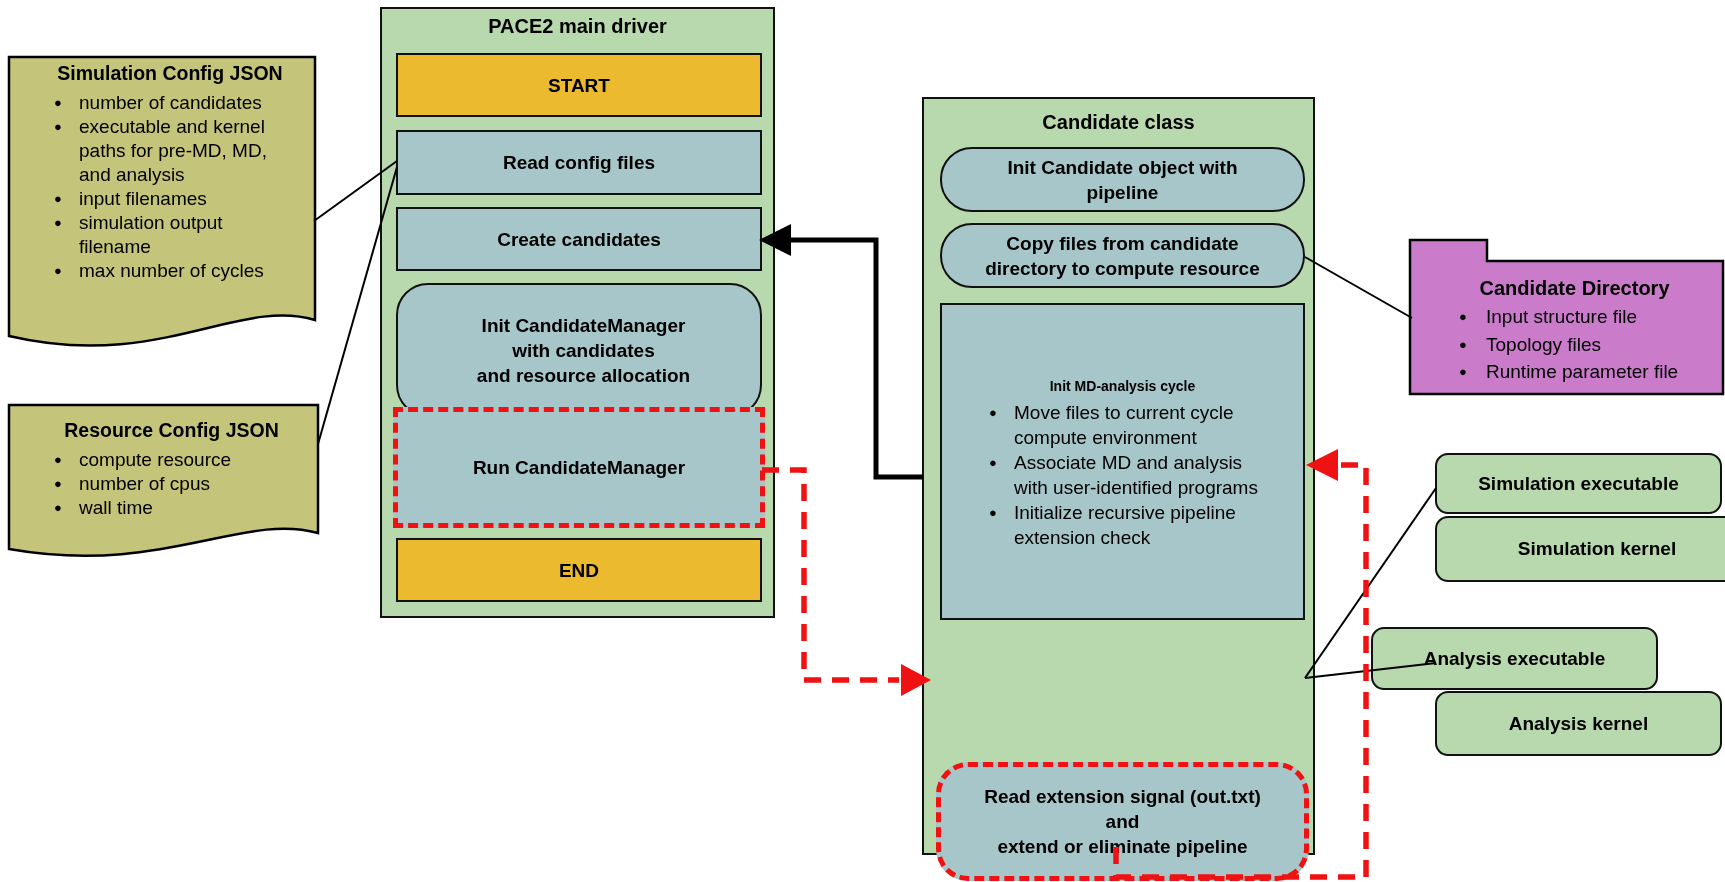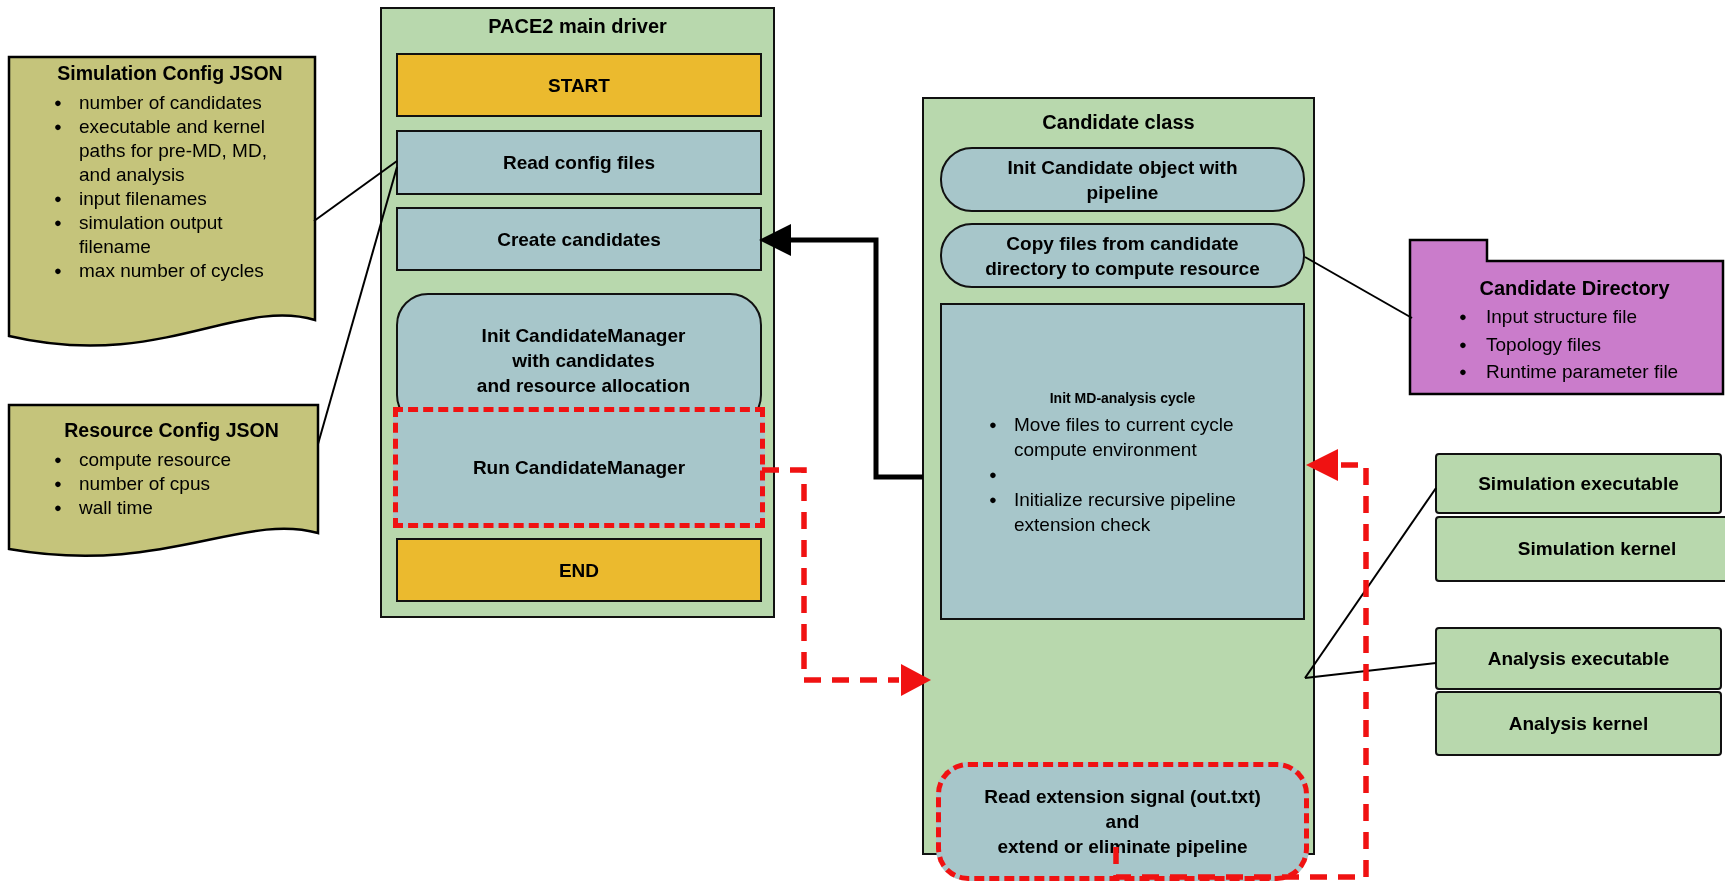--- a/index.html
+++ b/index.html
@@ -15,21 +15,21 @@
        text-align:center;font-weight:700;font-size:19px;line-height:25px;z-index:2;}
   .solid{border:2px solid #111;}
   .process{background:var(--process-fill);}
   .terminal{background:var(--terminal-fill);}
   .dashed{border:5px dashed var(--dashed-accent);background:var(--process-fill);}
   .container{position:absolute;box-sizing:border-box;background:var(--container-fill);
              border:2.5px solid #111;z-index:1;}
   .ctitle{position:absolute;z-index:2;text-align:center;font-weight:700;font-size:20px;}
   .pre{white-space:pre-line;border-radius:32px;}
   .rounded{position:absolute;box-sizing:border-box;background:var(--resource-fill);border:2px solid #111;
-           border-radius:4px;display:flex;align-items:center;justify-content:center;
+           border-radius:13px;display:flex;align-items:center;justify-content:center;
            font-weight:700;font-size:19px;z-index:2;}
   .notetext{position:absolute;z-index:2;}
   .ntitle{text-align:center;font-weight:700;font-size:19.5px;margin-bottom:6px;margin-left:16px;}
   .brow{display:flex;align-items:flex-start;font-size:19px;line-height:24px;}
   .brow .dot{flex:0 0 42px;text-align:center;font-size:13px;line-height:24px;}
   .brow .bt{display:block;}
   .cycle{flex-direction:column;font-weight:400;}
   .cycle .cy-title{font-weight:700;font-size:14px;margin-bottom:1px;}
   .cycle .brow{width:100%;box-sizing:border-box;padding-left:30px;text-align:left;line-height:25px;}
   .cycle .brow .dot{flex:0 0 42px;line-height:25px;}
@@ -91,21 +91,21 @@
         </div>
     </div>
   </div>
 
   <div class="container" style="left:380px;top:7px;width:395px;height:611px;"></div>
   <div class="ctitle" style="left:380px;top:15px;width:395px;">PACE2 main driver</div>
 
   <div class="box solid terminal" style="left:396px;top:53px;width:366px;height:64px;">START</div>
   <div class="box solid process" style="left:396px;top:130px;width:366px;height:65px;">Read config files</div>
   <div class="box solid process" style="left:396px;top:207px;width:366px;height:64px;">Create candidates</div>
-  <div class="box solid process pre" style="left:396px;top:293px;width:366px;height:134px;padding-left:9px;">Init CandidateManager
+  <div class="box solid process pre" style="left:396px;top:283px;width:366px;height:134px;padding-left:9px;">Init CandidateManager
 with candidates
 and resource allocation</div>
   <div class="box dashed" style="left:393px;top:407px;width:372px;height:121px;">Run CandidateManager</div>
   <div class="box solid terminal" style="left:396px;top:538px;width:366px;height:64px;">END</div>
 
   <div class="container" style="left:922px;top:97px;width:393px;height:758px;"></div>
   <div class="ctitle" style="left:922px;top:111px;width:393px;">Candidate class</div>
 
   <div class="box solid process pre" style="left:940px;top:147px;width:365px;height:65px;">Init Candidate object with
 pipeline</div>
@@ -113,20 +113,21 @@
 directory to compute resource</div>
 
   <div class="box solid process cycle" style="left:940px;top:303px;width:365px;height:317px;">
     <div class="cy-title">Init MD-analysis cycle</div>
     <div class="brow">
         <span class="dot">●</span>
         <span class="bt">Move files to current cycle compute environment</span>
       </div>
     <div class="brow">
         <span class="dot">●</span>
+        <span class="bt">Associate MD and analysis with user-identified programs</span>
       </div>
     <div class="brow">
         <span class="dot">●</span>
         <span class="bt">Initialize recursive pipeline extension check</span>
       </div>
   </div>
 
   <div class="box dashed pre" style="left:936px;top:729px;width:373px;height:119px;margin-top:33px;">Read extension signal (out.txt)
 and
 extend or eliminate pipeline</div>
@@ -144,21 +145,21 @@
         </div>
       <div class="brow">
           <span class="dot">●</span>
           <span class="bt" style="width:220px;">Runtime parameter file</span>
         </div>
     </div>
   </div>
 
   <div class="rounded" style="left:1435px;top:453px;width:287px;height:61px;">Simulation executable</div>
   <div class="rounded" style="left:1435px;top:516px;width:324px;height:66px;">Simulation kernel</div>
-  <div class="rounded" style="left:1435px;top:627px;width:287px;height:63px;">Analysis executable</div>
+  <div class="rounded" style="left:1371px;top:627px;width:287px;height:63px;">Analysis executable</div>
   <div class="rounded" style="left:1435px;top:691px;width:287px;height:65px;">Analysis kernel</div>
 
   <svg class="layer" width="1725" height="882" style="z-index:5">
     <line x1="314" y1="221" x2="397" y2="161" stroke="#000" stroke-width="2"></line>
     <line x1="318" y1="444" x2="397" y2="167" stroke="#000" stroke-width="2"></line>
     <line x1="1305" y1="257" x2="1412" y2="318" stroke="#000" stroke-width="2"></line>
     <line x1="1305" y1="678" x2="1436" y2="488" stroke="#000" stroke-width="2"></line>
     <line x1="1305" y1="678" x2="1436" y2="663" stroke="#000" stroke-width="2"></line>
 
     <path d="M923,477 L876,477 L876,240 L790,240" fill="none" stroke="#000" stroke-width="5"></path>

